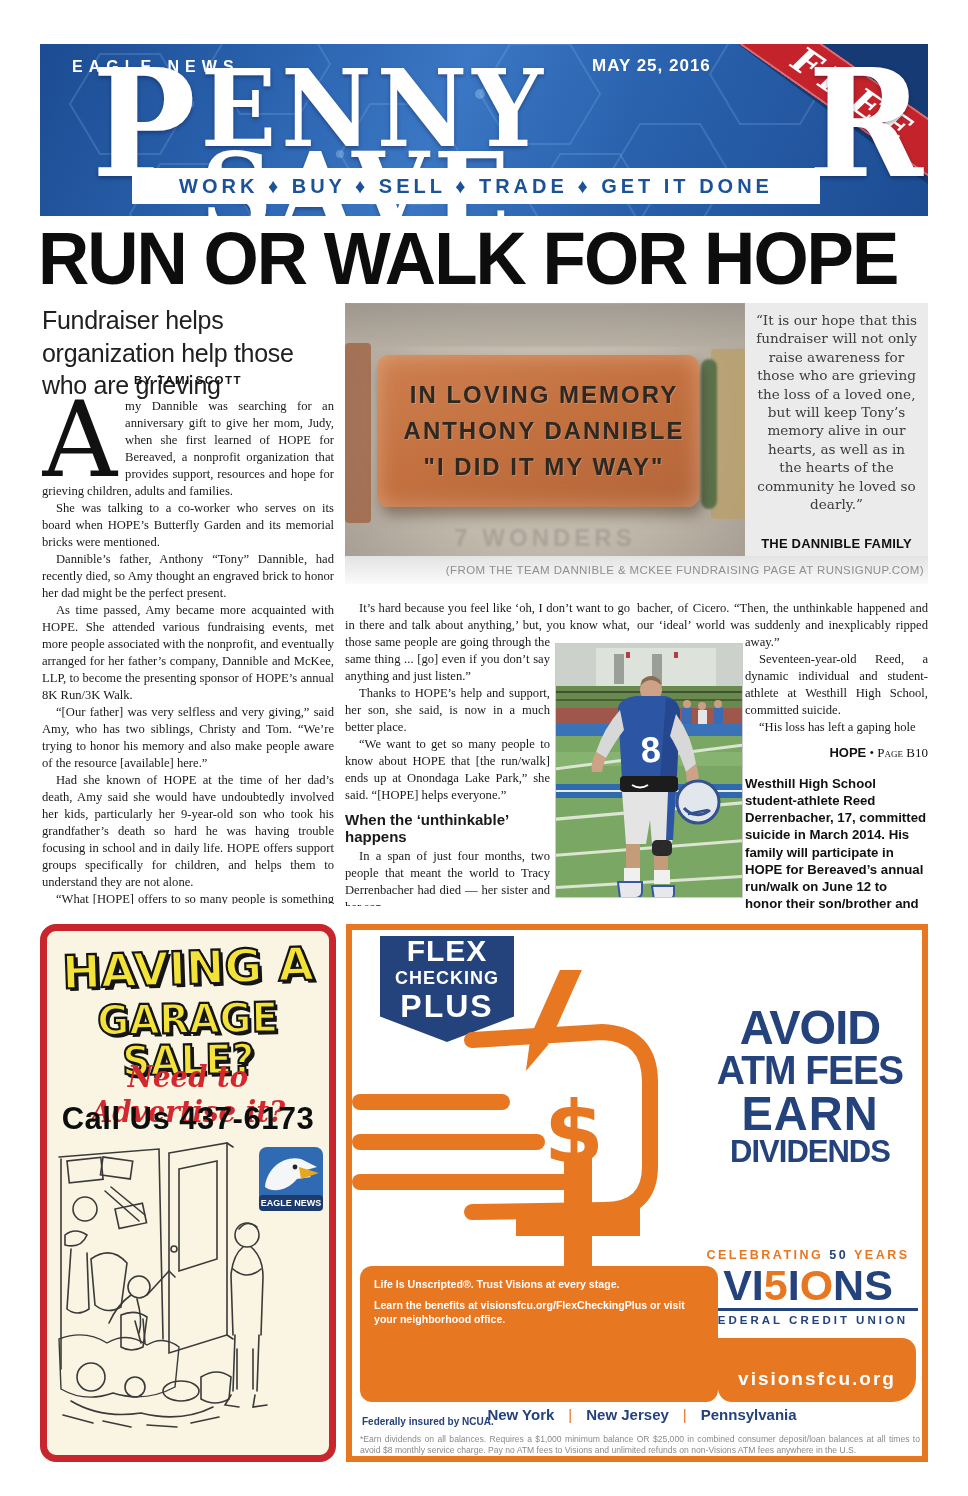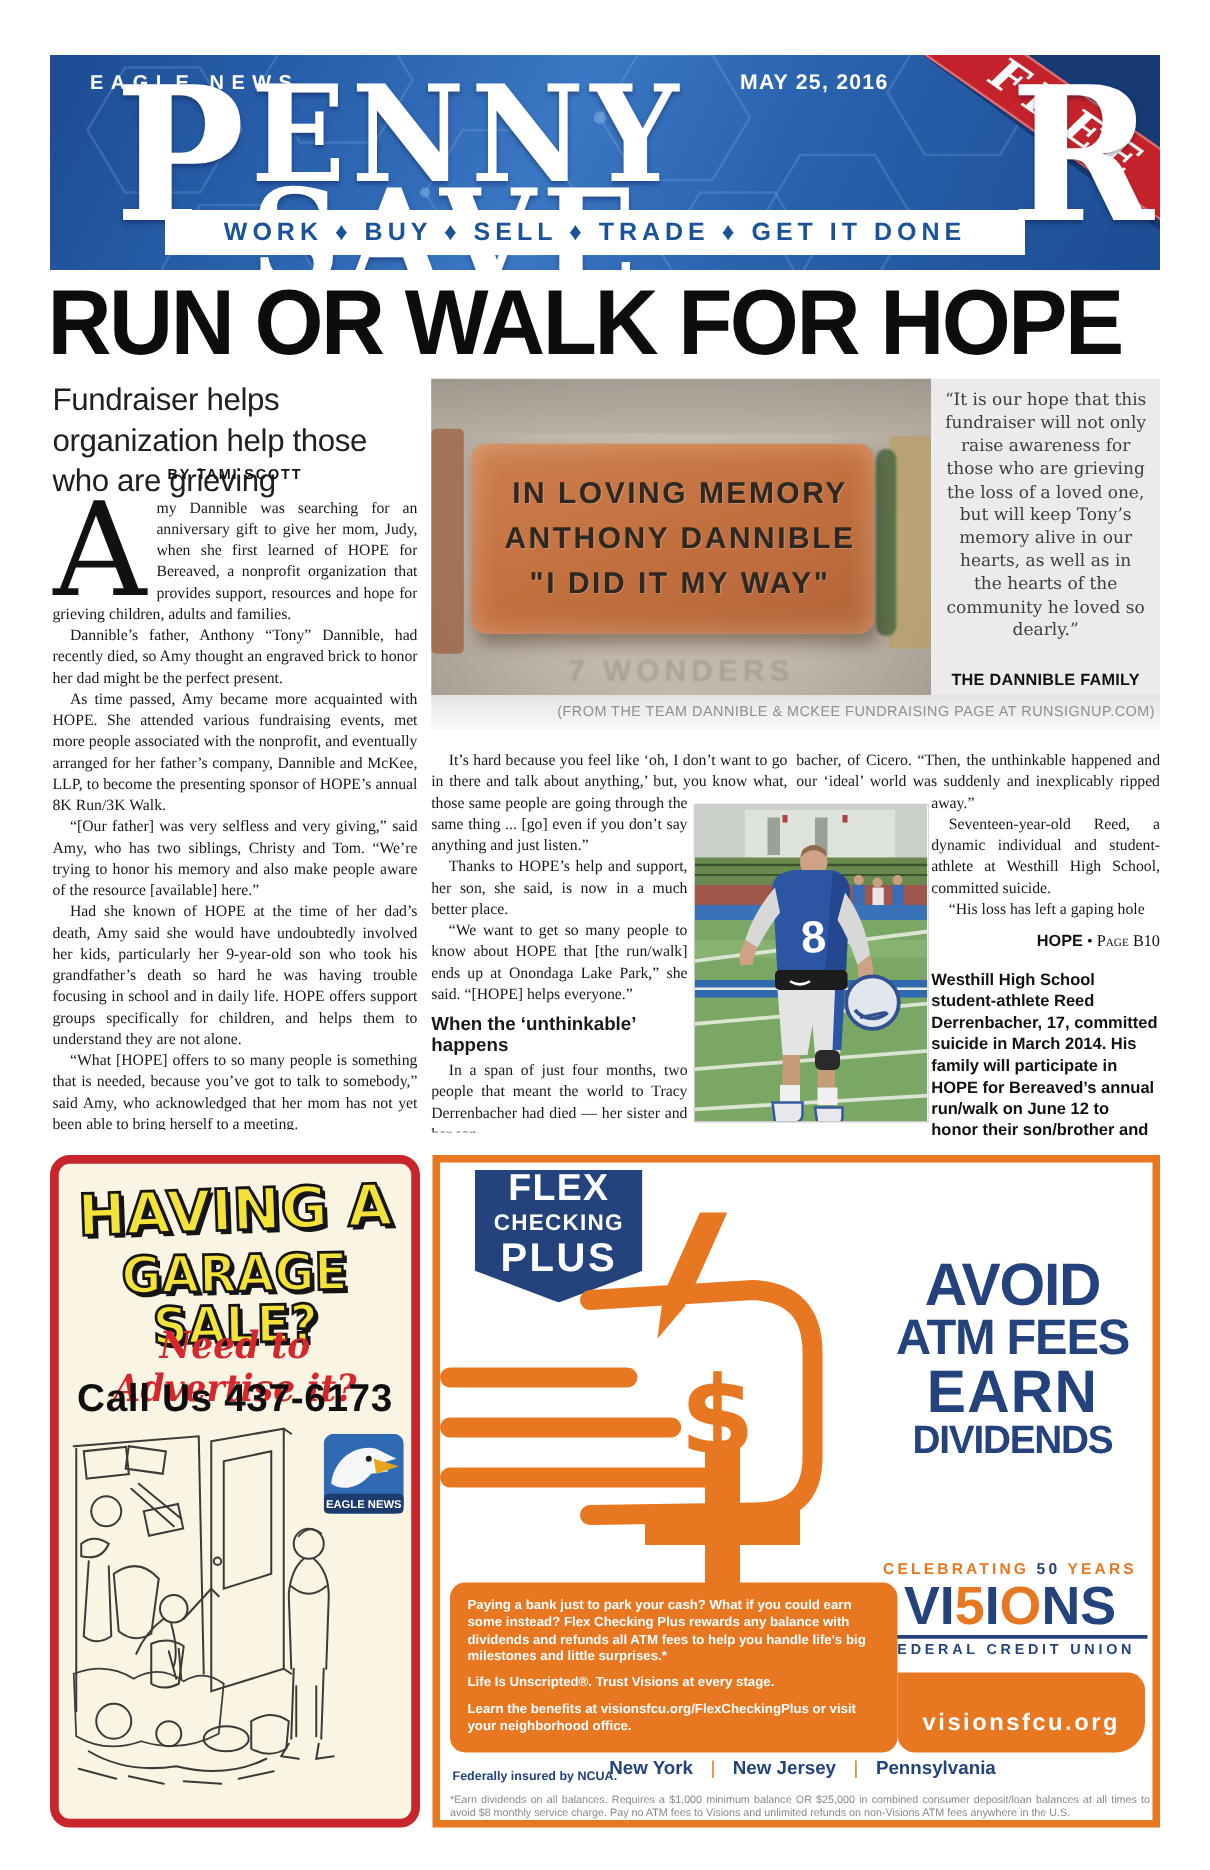--- a/index.html
+++ b/index.html
@@ -177,20 +177,21 @@
     <div class="mast-bar">WORK ♦ BUY ♦ SELL ♦ TRADE ♦ GET IT DONE</div>
   </div>
 
   <div class="abs headline">RUN OR WALK FOR HOPE</div>
   <div class="abs subhead">Fundraiser helps organization help those who are grieving</div>
   <div class="abs byline">BY TAMI SCOTT</div>
 
   <div class="abs body-copy col1">
     <p style="text-indent:0"><span class="dropcap">A</span><span>my Dannible was searching for an anniversary gift to give her mom, Judy, when she first learned of HOPE for Bereaved, a nonprofit organization that provides support, resources and hope for grieving children, adults and families.</span></p>
     <div>
+        <p>She was talking to a co-worker who serves on its board when HOPE’s Butterfly Garden and its memorial bricks were mentioned.</p>
         <p>Dannible’s father, Anthony “Tony” Dannible, had recently died, so Amy thought an engraved brick to honor her dad might be the perfect present.</p>
         <p>As time passed, Amy became more acquainted with HOPE. She attended various fundraising events, met more people associated with the nonprofit, and eventually arranged for her father’s company, Dannible and McKee, LLP, to become the presenting sponsor of HOPE’s annual 8K Run/3K Walk.</p>
         <p>“[Our father] was very selfless and very giving,” said Amy, who has two siblings, Christy and Tom. “We’re trying to honor his memory and also make people aware of the resource [available] here.”</p>
         <p>Had she known of HOPE at the time of her dad’s death, Amy said she would have undoubtedly involved her kids, particularly her 9-year-old son who took his grandfather’s death so hard he was having trouble focusing in school and in daily life. HOPE offers support groups specifically for children, and helps them to understand they are not alone.</p>
         <p>“What [HOPE] offers to so many people is something that is needed, because you’ve got to talk to somebody,” said Amy, who acknowledged that her mom has not yet been able to bring herself to a meeting.</p>
       </div>
   </div>
 
   <div class="abs brick-photo">
     <div class="brick-blurtop"></div>
@@ -396,21 +397,20 @@
       <span>CELEBRATING</span>
       <span class="n50">50</span>
       <span>YEARS</span>
     </div>
     <div class="v-logo">
       <span>VI</span><span class="o">5</span><span>I</span><span class="o">O</span><span>NS</span>
     </div>
     <div class="v-logo-rule"></div>
     <div class="v-logo-sub">FEDERAL CREDIT UNION</div>
     <div class="v-panel noindent-first">
-        <p>Paying a bank just to park your cash? What if you could earn some instead? Flex Checking Plus rewards any balance with dividends and refunds all ATM fees to help you handle life's big milestones and little surprises.*</p>
         <p>Life Is Unscripted®. Trust Visions at every stage.</p>
         <p>Learn the benefits at visionsfcu.org/FlexCheckingPlus or visit your neighborhood office.</p>
       </div>
     <div class="v-url-strip">visionsfcu.org</div>
     <div class="v-ncua">Federally insured by NCUA.</div>
     <div class="v-states">
       <span>New York</span><span class="sep">|</span><span>New Jersey</span><span class="sep">|</span><span>Pennsylvania</span>
     </div>
     <div class="v-disclaimer">*Earn dividends on all balances. Requires a $1,000 minimum balance OR $25,000 in combined consumer deposit/loan balances at all times to avoid $8 monthly service charge. Pay no ATM fees to Visions and unlimited refunds on non-Visions ATM fees anywhere in the U.S.</div>
   </div>

